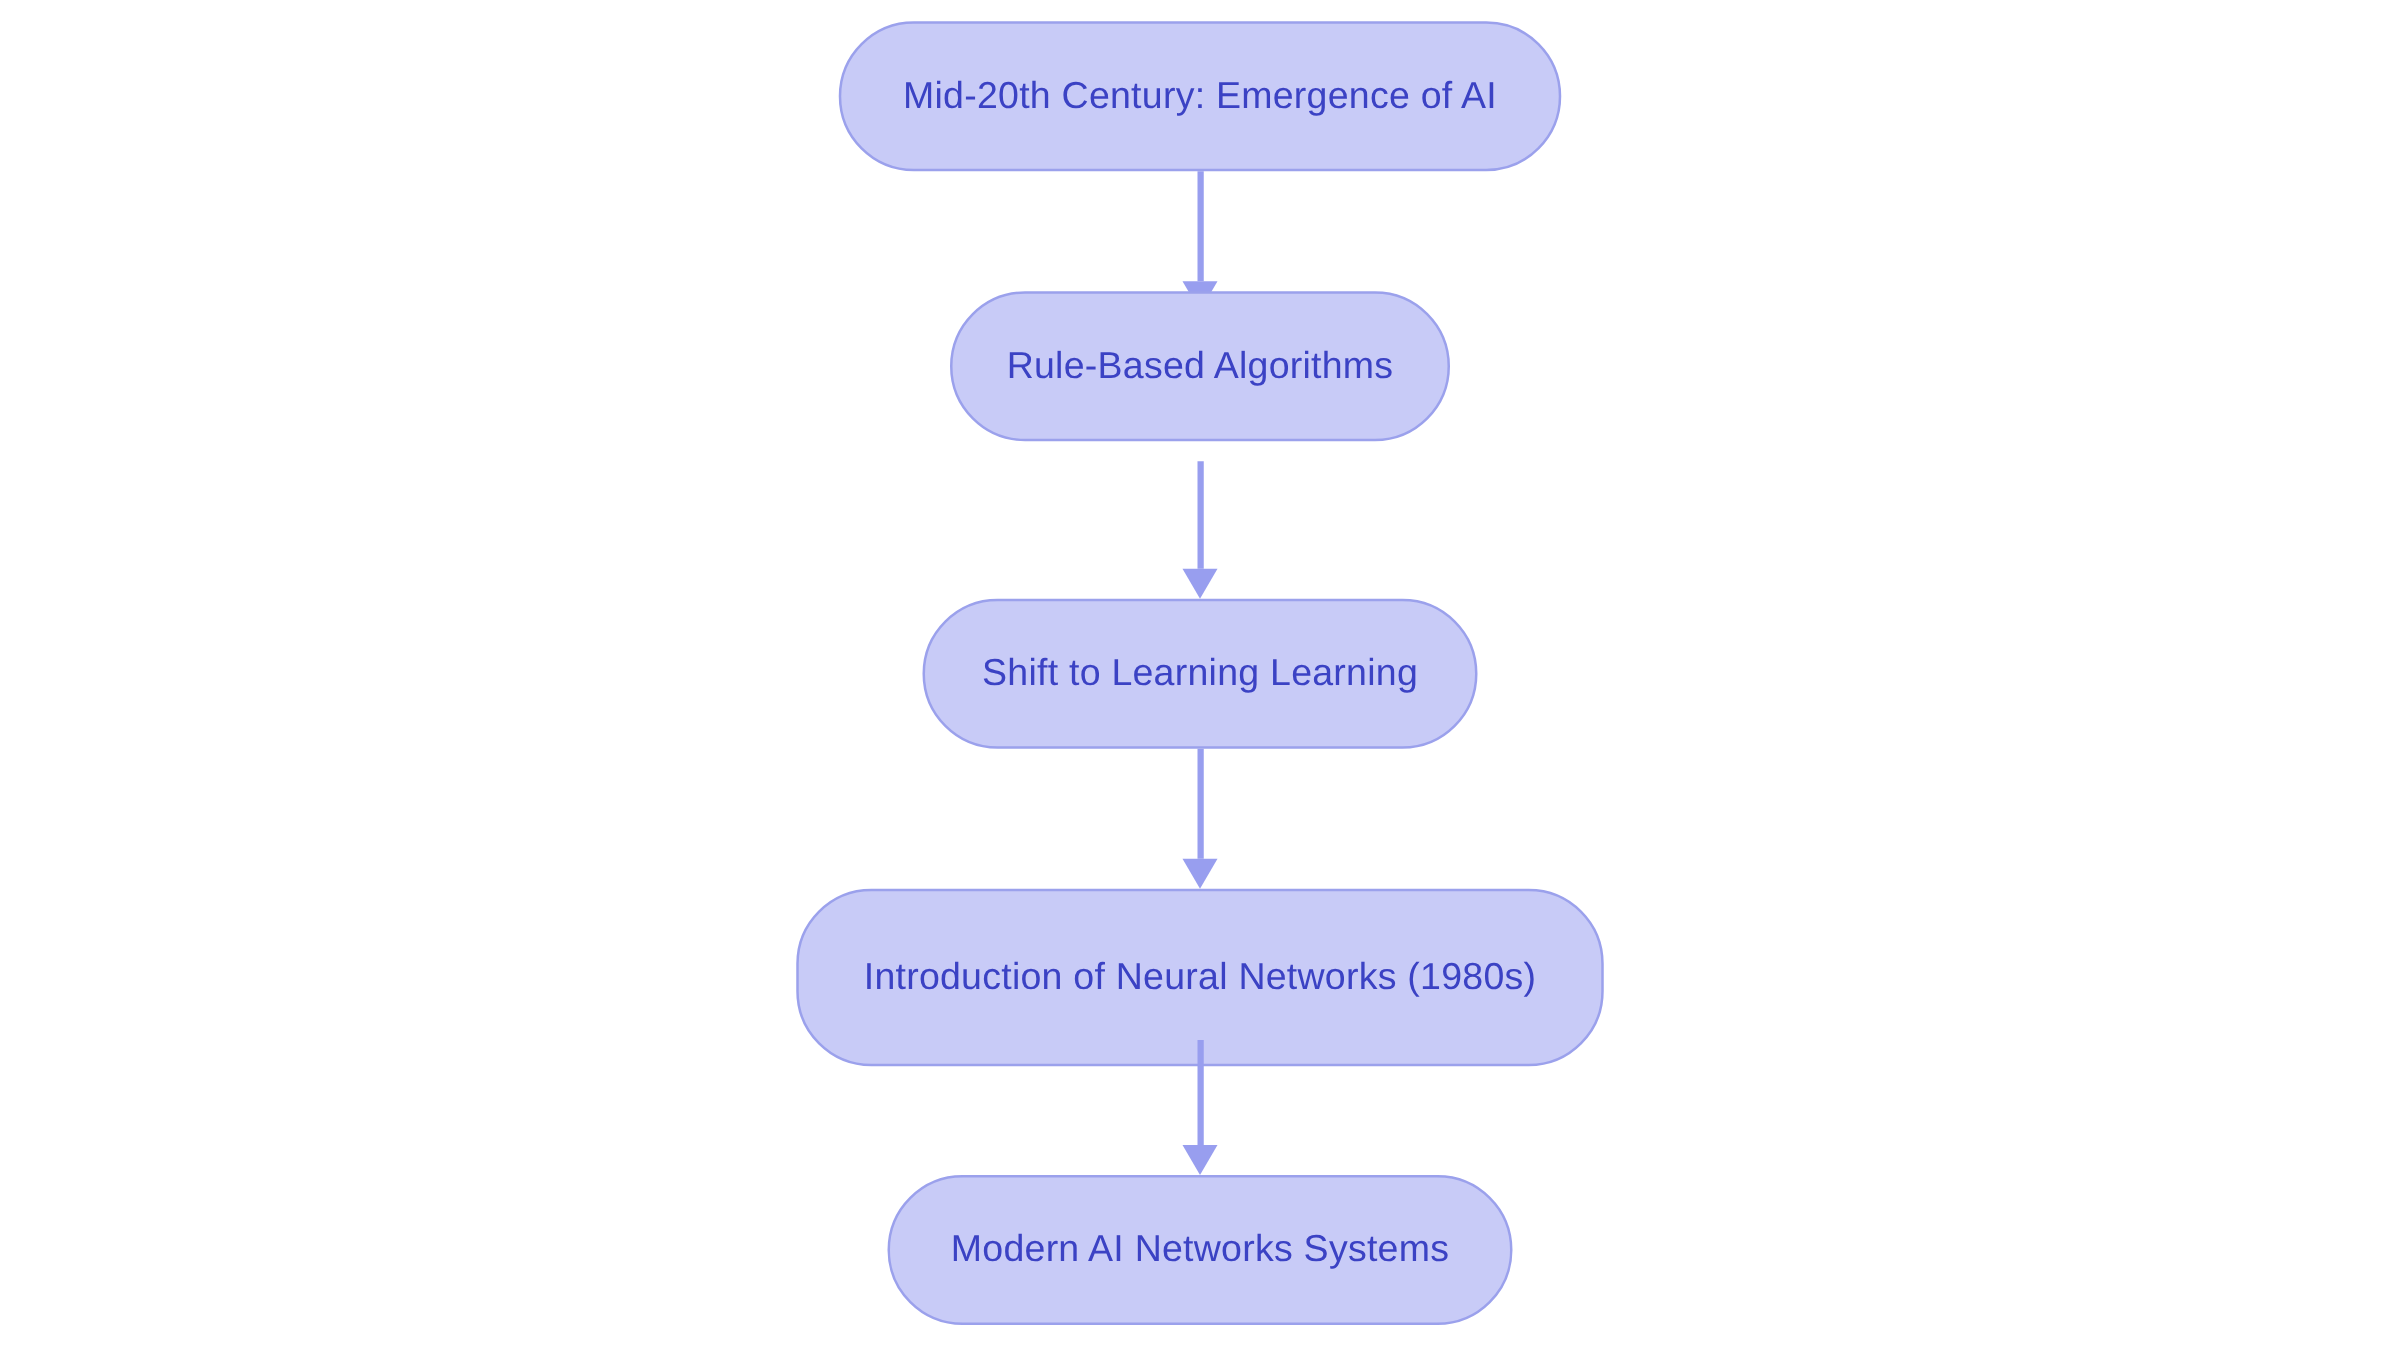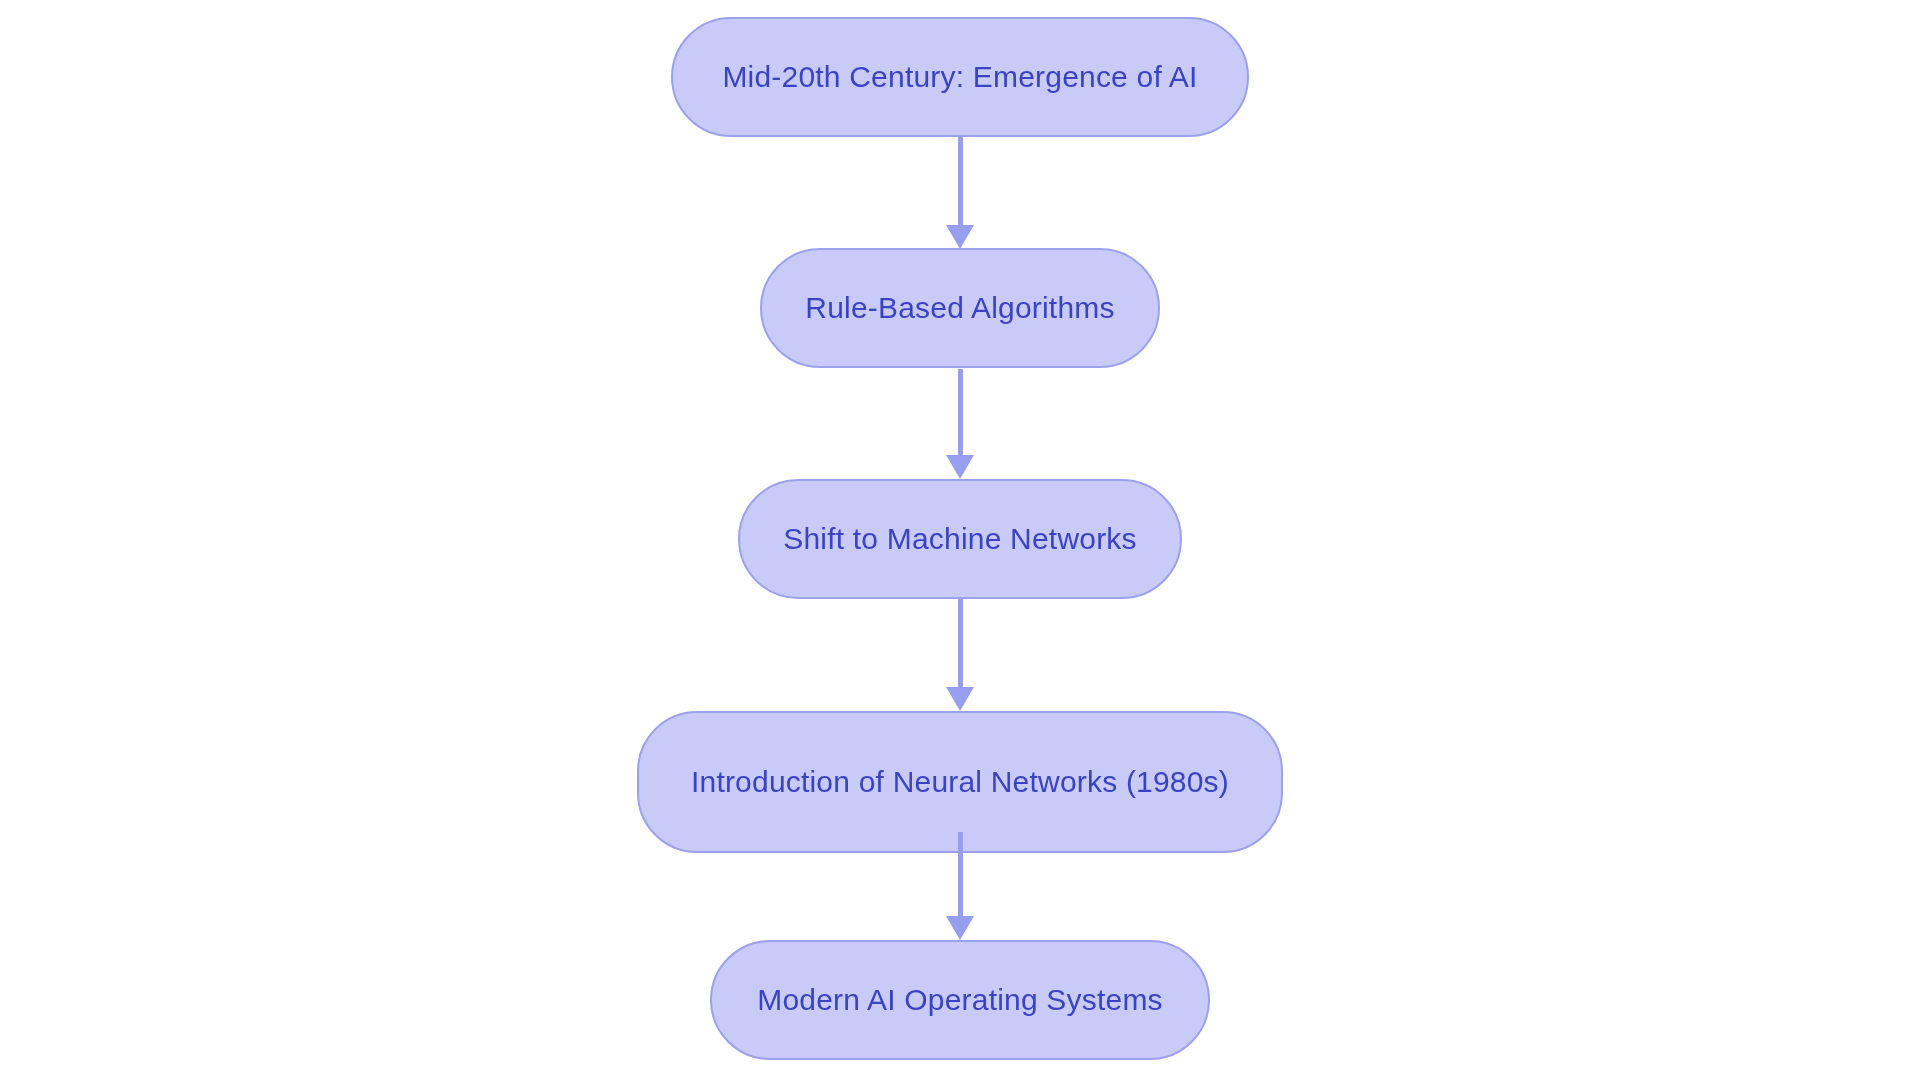--- a/index.html
+++ b/index.html
@@ -37,21 +37,21 @@
   }
   .flow-node .node-label {
     color: var(--node-text);
     font-size: 30px;
     font-weight: 400;
     letter-spacing: 0.2px;
     white-space: nowrap;
     text-align: left;
   }
   .node-1 { top: 17px;  width: 578px; }
-  .node-2 { top: 248px; width: 400px; }
+  .node-2 { top: 233px; width: 400px; }
   .node-3 { top: 479px; width: 444px; }
   .node-4 { top: 711px; width: 646px; height: 142px; }
   .node-5 { top: 940px; width: 500px; }
 
   .flow-arrow {
     position: absolute;
     left: 50%;
     transform: translateX(-50%);
     display: flex;
     flex-direction: column;
@@ -91,34 +91,34 @@
   <div class="flow-node node-2">
     <span class="node-label">Rule-Based Algorithms</span>
   </div>
 
   <div class="flow-arrow arrow-2">
     <div class="arrow-line"></div>
     <div class="arrow-head"></div>
   </div>
 
   <div class="flow-node node-3">
-    <span class="node-label">Shift to Machine Networks</span>
+    <span class="node-label">Shift to Learning Learning</span>
   </div>
 
   <div class="flow-arrow arrow-3">
     <div class="arrow-line"></div>
     <div class="arrow-head"></div>
   </div>
 
   <div class="flow-node node-4">
     <span class="node-label">Introduction of Neural Networks (1980s)</span>
   </div>
 
   <div class="flow-arrow arrow-4">
     <div class="arrow-line"></div>
     <div class="arrow-head"></div>
   </div>
 
   <div class="flow-node node-5">
-    <span class="node-label">Modern AI Operating Systems</span>
+    <span class="node-label">Modern AI Networks Systems</span>
   </div>
 
 </div>
 
 </body></html>

